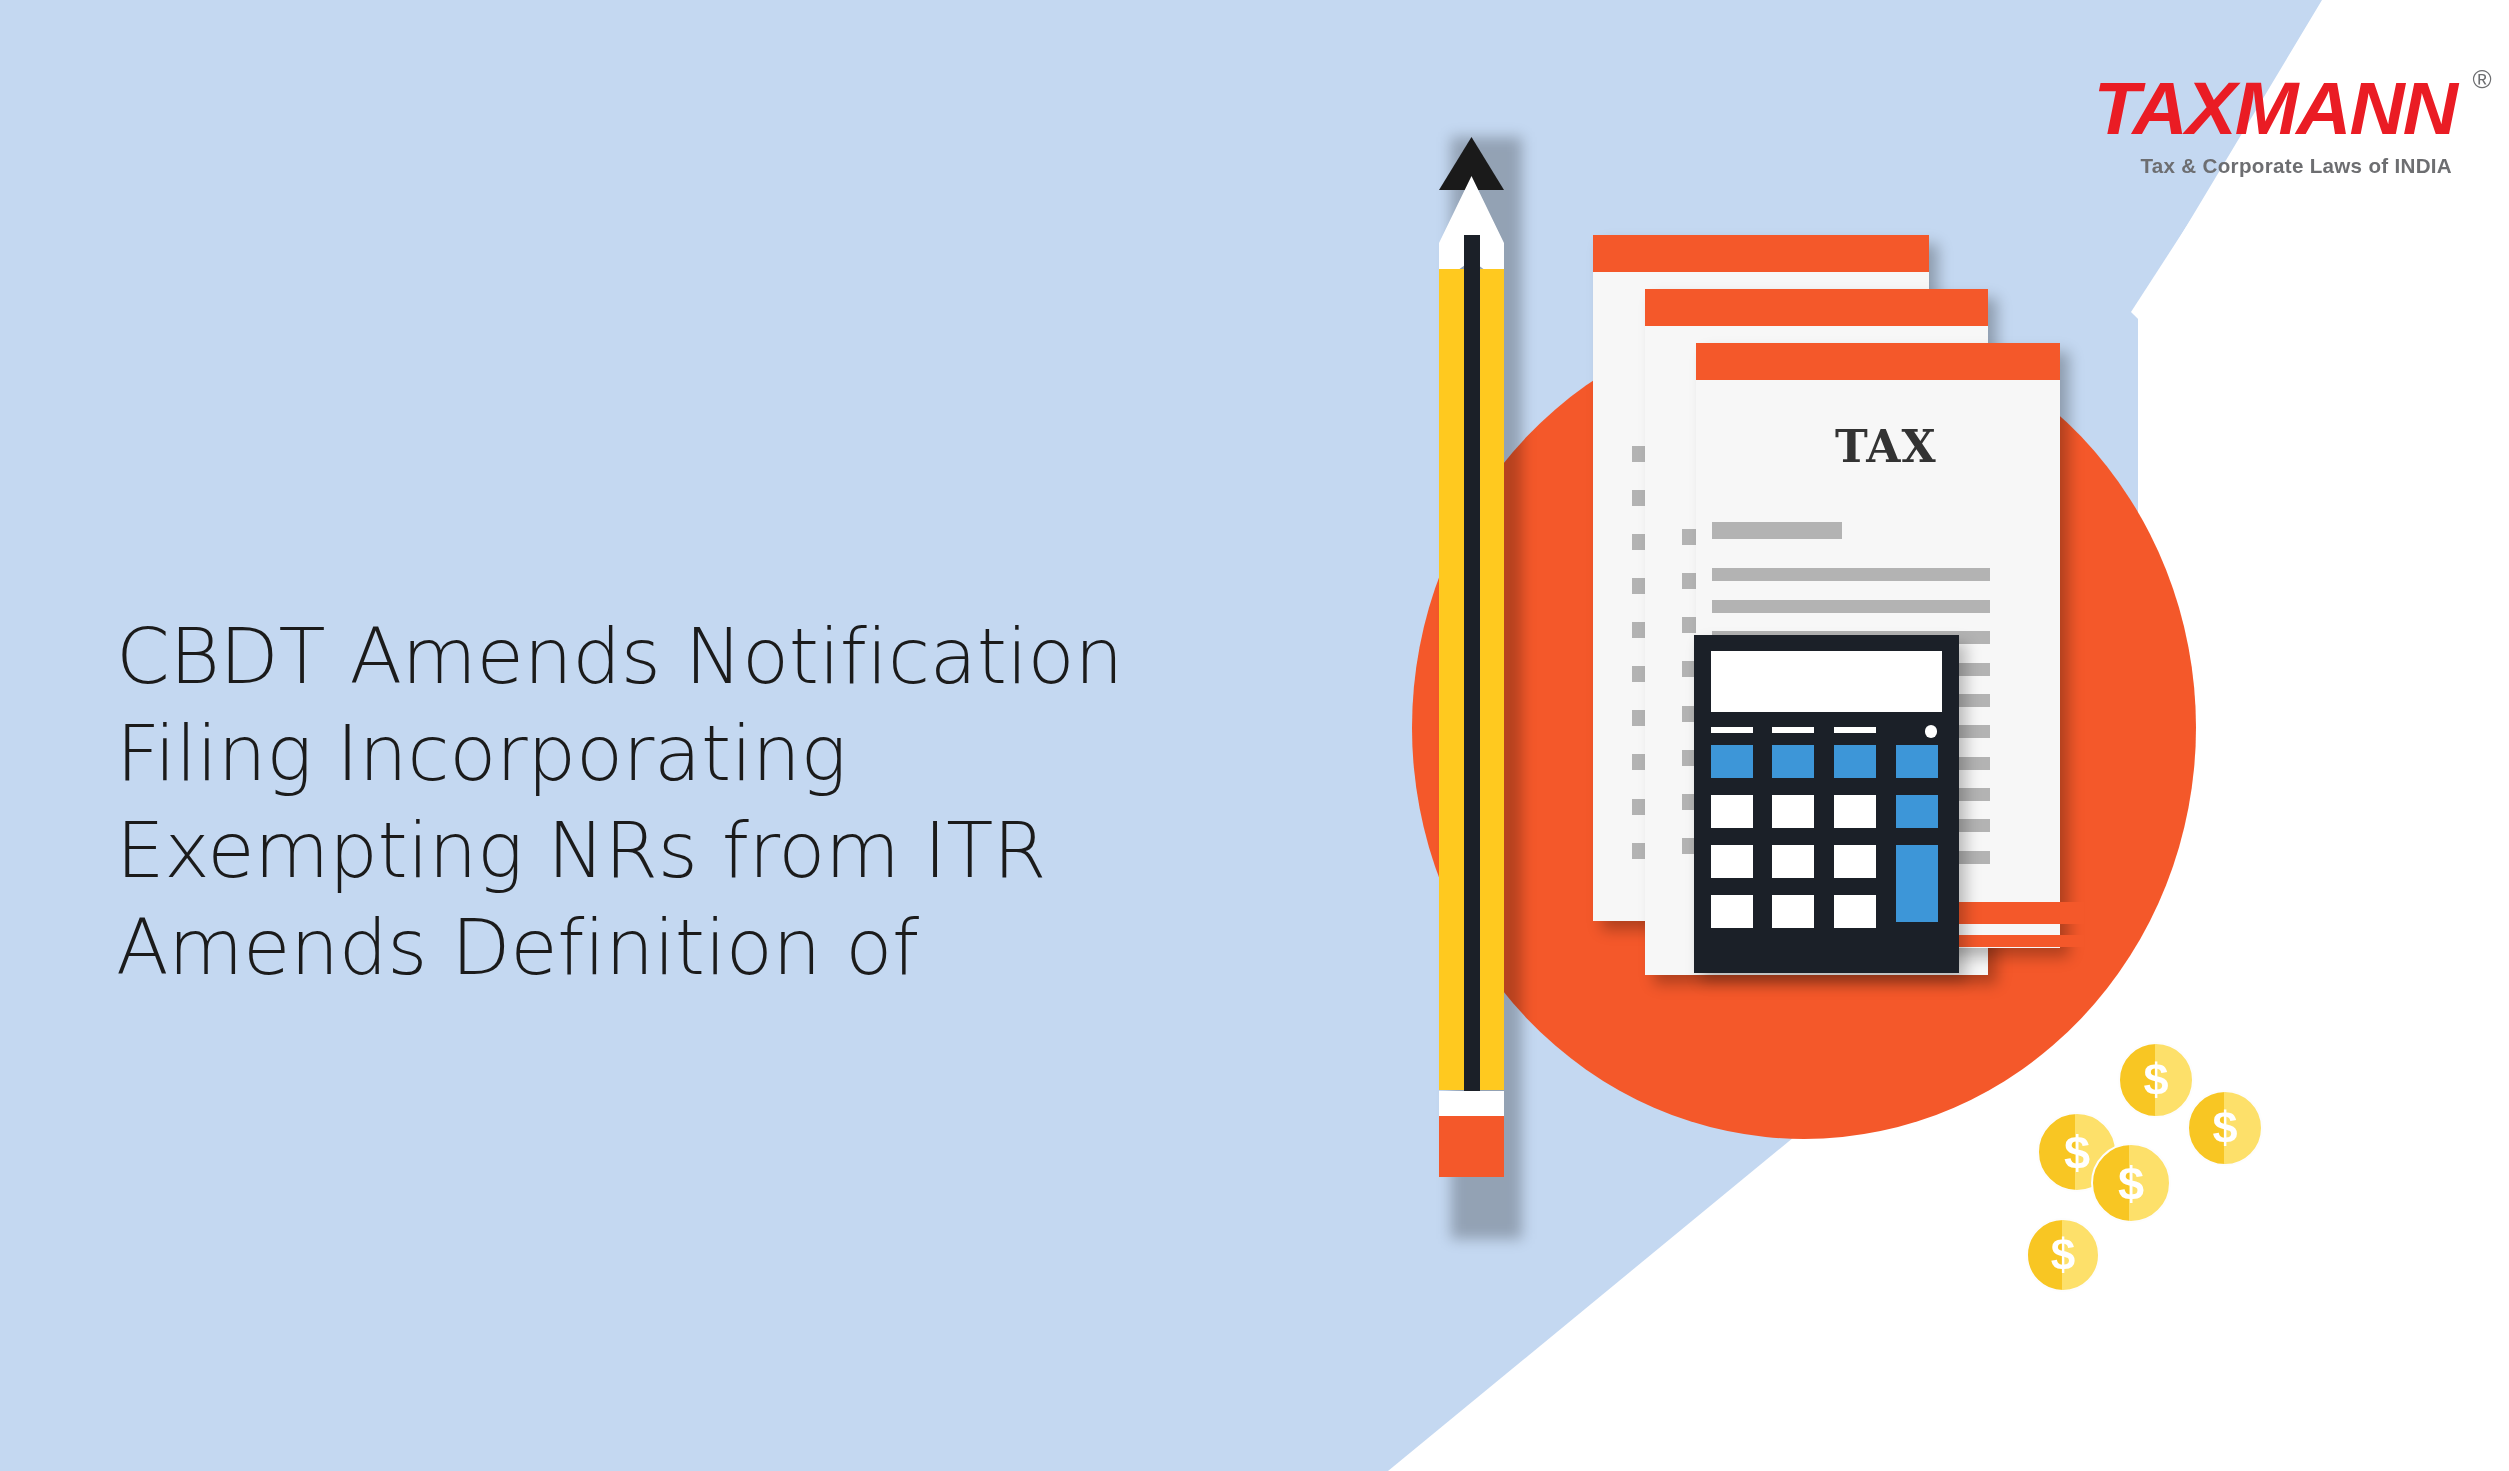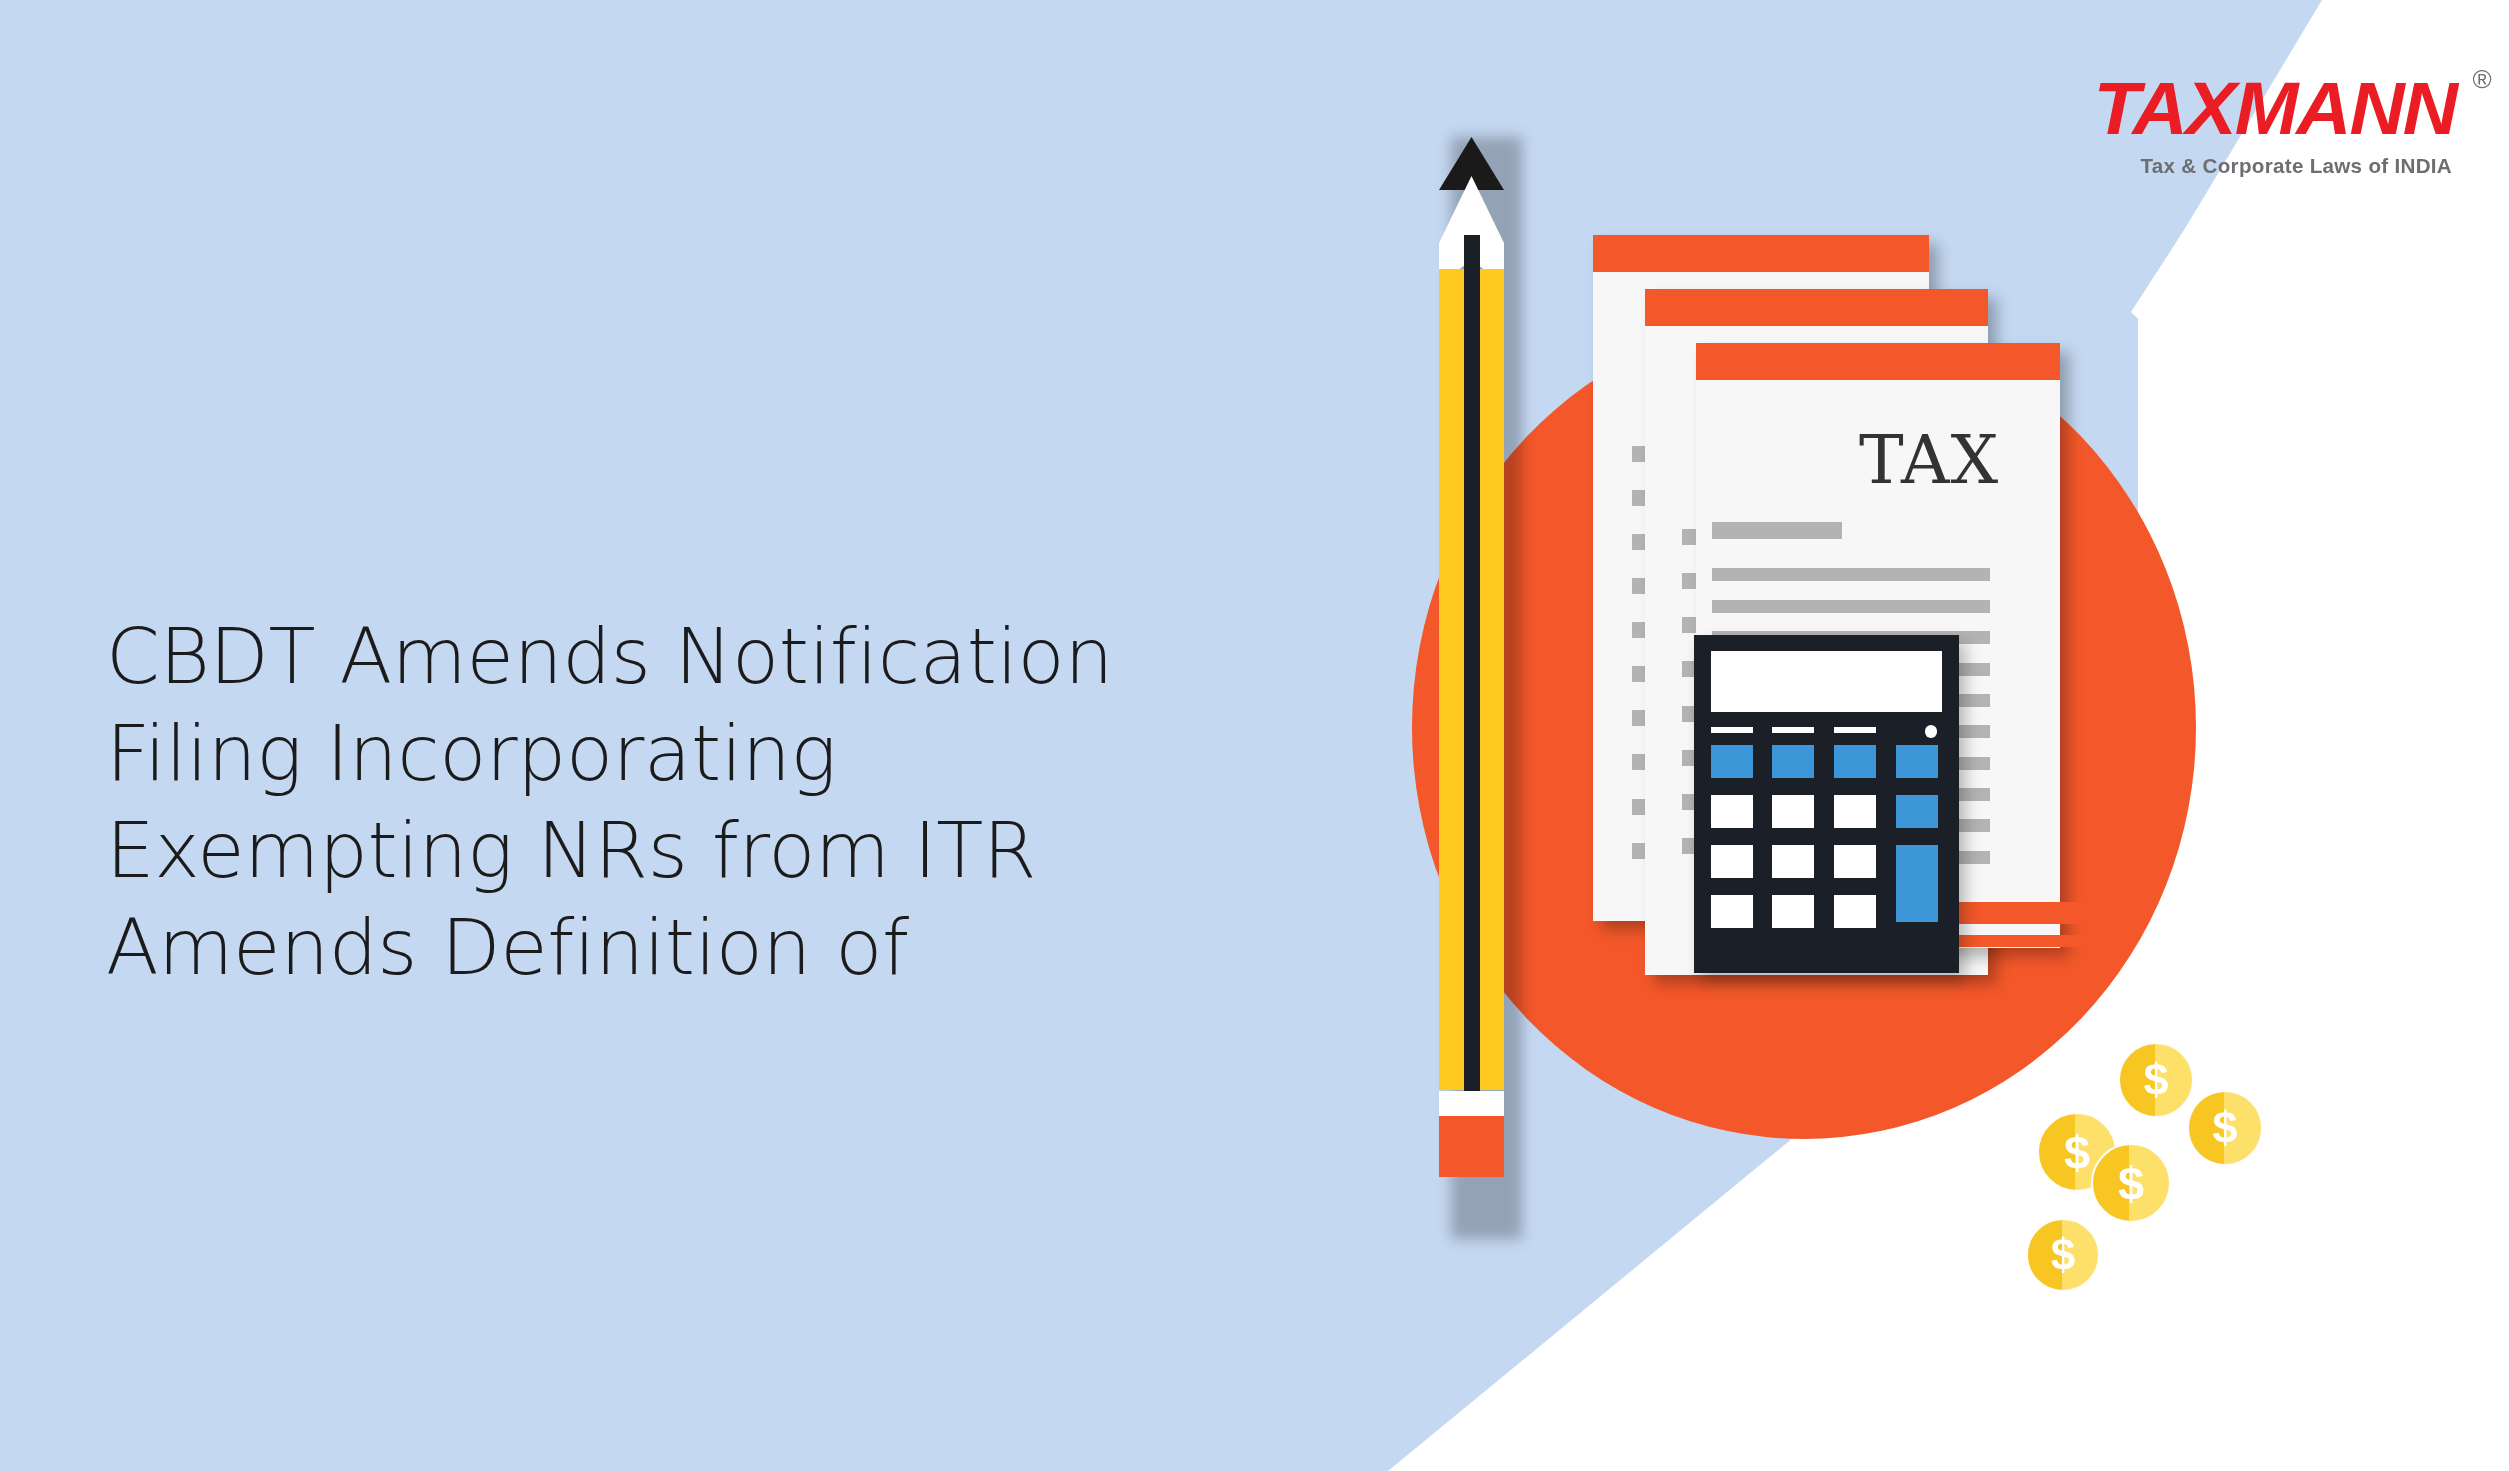--- a/index.html
+++ b/index.html
@@ -84,21 +84,21 @@
     font-family: "Liberation Sans", sans-serif;
     font-weight: 700;
     font-size: 20.6px;
     color: #6d6e71;
     letter-spacing: 0.3px;
   }
 
   
   .headline {
     position: absolute;
-    left: 106px;
+    left: 116px;
     top: 608px;
     width: 1274px;
     font-family: "DejaVu Sans", sans-serif;
     font-weight: 300;
     font-size: 77px;
     line-height: 1.26;
     color: #1b1b1b;
     letter-spacing: -0.3px;
   }
   .headline .ln { display: block; white-space: pre; }
@@ -137,25 +137,24 @@
   .doc1 { left: 338px; top: 235px; width: 336px; height: 686px; }
   .doc2 { left: 390px; top: 289px; width: 343px; height: 686px; }
   .doc3 { left: 441px; top: 343px; width: 364px; height: 605px; }
 
   .tag-line { position: absolute; background: #b3b3b3; }
   .tax-word {
     position: absolute;
     left: 139px;
     top: 78px;
     font-family: "DejaVu Serif", serif;
-    font-weight: 400;
-    font-size: 67px;
+    font-weight: 700;
+    font-size: 44px;
     color: #333333;
     letter-spacing: 1px;
-    margin-left: 24px;
   }
   .or-line { position: absolute; background: #f4582a; }
 
   
   .pencil { position: absolute; left: 184px; top: 137px; width: 65px; height: 1098px; }
   .pencil-shadow {
     position: absolute; left: 11.8px; top: 0; width: 71px; height: 1102px;
     background: rgba(0,0,0,0.25); filter: blur(6.9px);
   }
   .p-tip {

